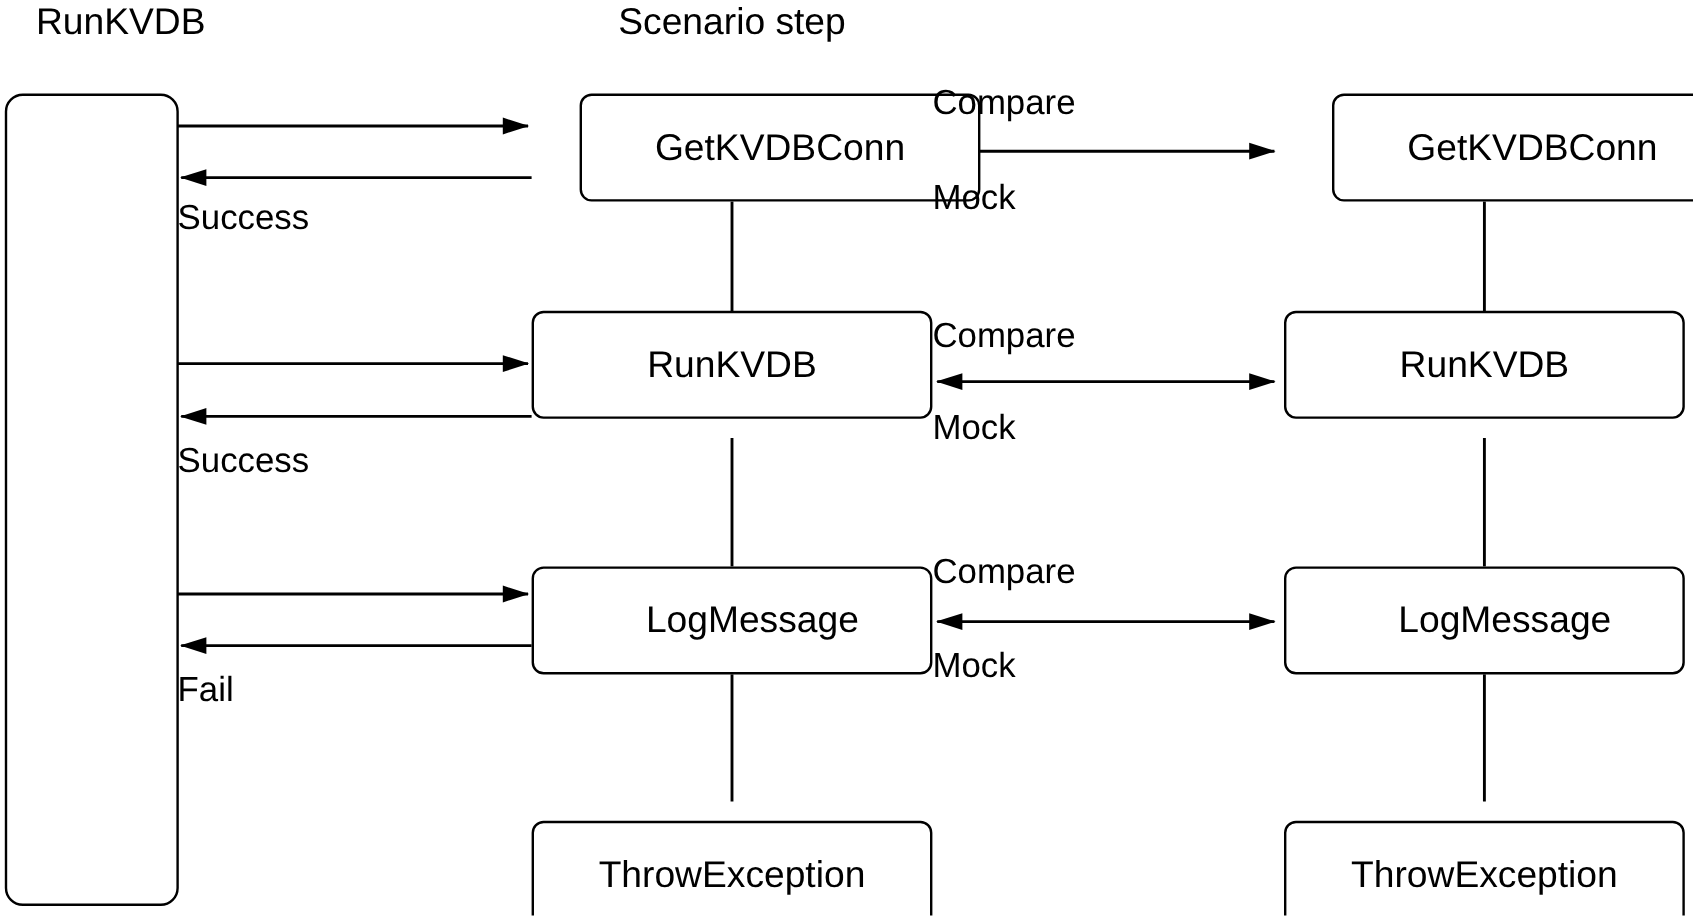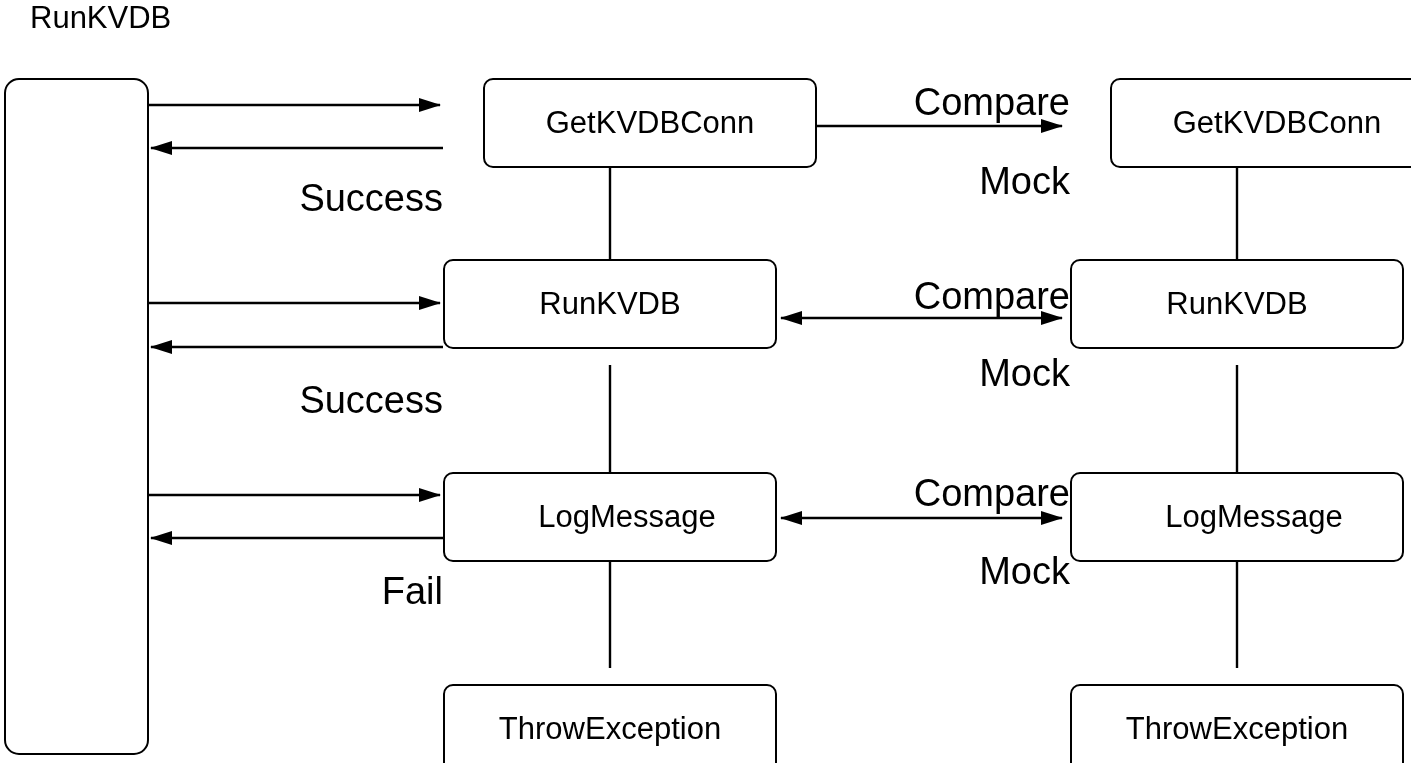--- a/index.html
+++ b/index.html
@@ -49,26 +49,25 @@
     position: absolute;
     top: 0;
     font-size: 31px;
     line-height: 36px;
     white-space: nowrap;
     z-index: 3;
   }
   .hdr-center { text-align: center; }
   .edge-label {
     position: absolute;
-    font-size: 38px;
+    font-size: 29px;
     line-height: 36px;
-    text-align: right;
+    text-align: left;
     white-space: nowrap;
     z-index: 3;
-    margin-top: 16px;
   }
   .lbl-left   { left: 148px; width: 295px; }
   .lbl-middle { left: 777px; width: 293px; }
 </style>
 </head>
 <body>
 
 <div class="canvas">
 
   <svg class="wires" viewBox="0 0 1411 763" xmlns="http://www.w3.org/2000/svg">
@@ -99,36 +98,37 @@
       <line x1="610" y1="365" x2="610" y2="472"></line>
       <line x1="610" y1="562" x2="610" y2="668"></line>
 
       <line x1="1237" y1="168" x2="1237" y2="275"></line>
       <line x1="1237" y1="365" x2="1237" y2="472"></line>
       <line x1="1237" y1="562" x2="1237" y2="668"></line>
     </g>
   </svg>
 
   <div class="hdr" style="left:30px;">RunKVDB</div>
+  <div class="hdr hdr-center" style="left:443px; width:334px;">Scenario step</div>
 
   <div class="node player-box"></div>
 
   <div class="node mid-col row-a">GetKVDBConn</div>
   <div class="node mid-col row-b">RunKVDB</div>
   <div class="node mid-col row-c">LogMessage</div>
   <div class="node mid-col row-d">ThrowException</div>
 
   <div class="node right-col row-a">GetKVDBConn</div>
   <div class="node right-col row-b">RunKVDB</div>
   <div class="node right-col row-c">LogMessage</div>
   <div class="node right-col row-d">ThrowException</div>
 
   <div class="edge-label lbl-left" style="top:164px;">Success</div>
   <div class="edge-label lbl-left" style="top:366px;">Success</div>
-  <div class="edge-label lbl-left" style="top:557px;padding-left:20px;">Fail</div>
+  <div class="edge-label lbl-left" style="top:557px;">Fail</div>
 
   <div class="edge-label lbl-middle" style="top:68px;">Compare</div>
   <div class="edge-label lbl-middle" style="top:147px;">Mock</div>
 
   <div class="edge-label lbl-middle" style="top:262px;">Compare</div>
   <div class="edge-label lbl-middle" style="top:339px;">Mock</div>
 
   <div class="edge-label lbl-middle" style="top:459px;">Compare</div>
   <div class="edge-label lbl-middle" style="top:537px;">Mock</div>
 

